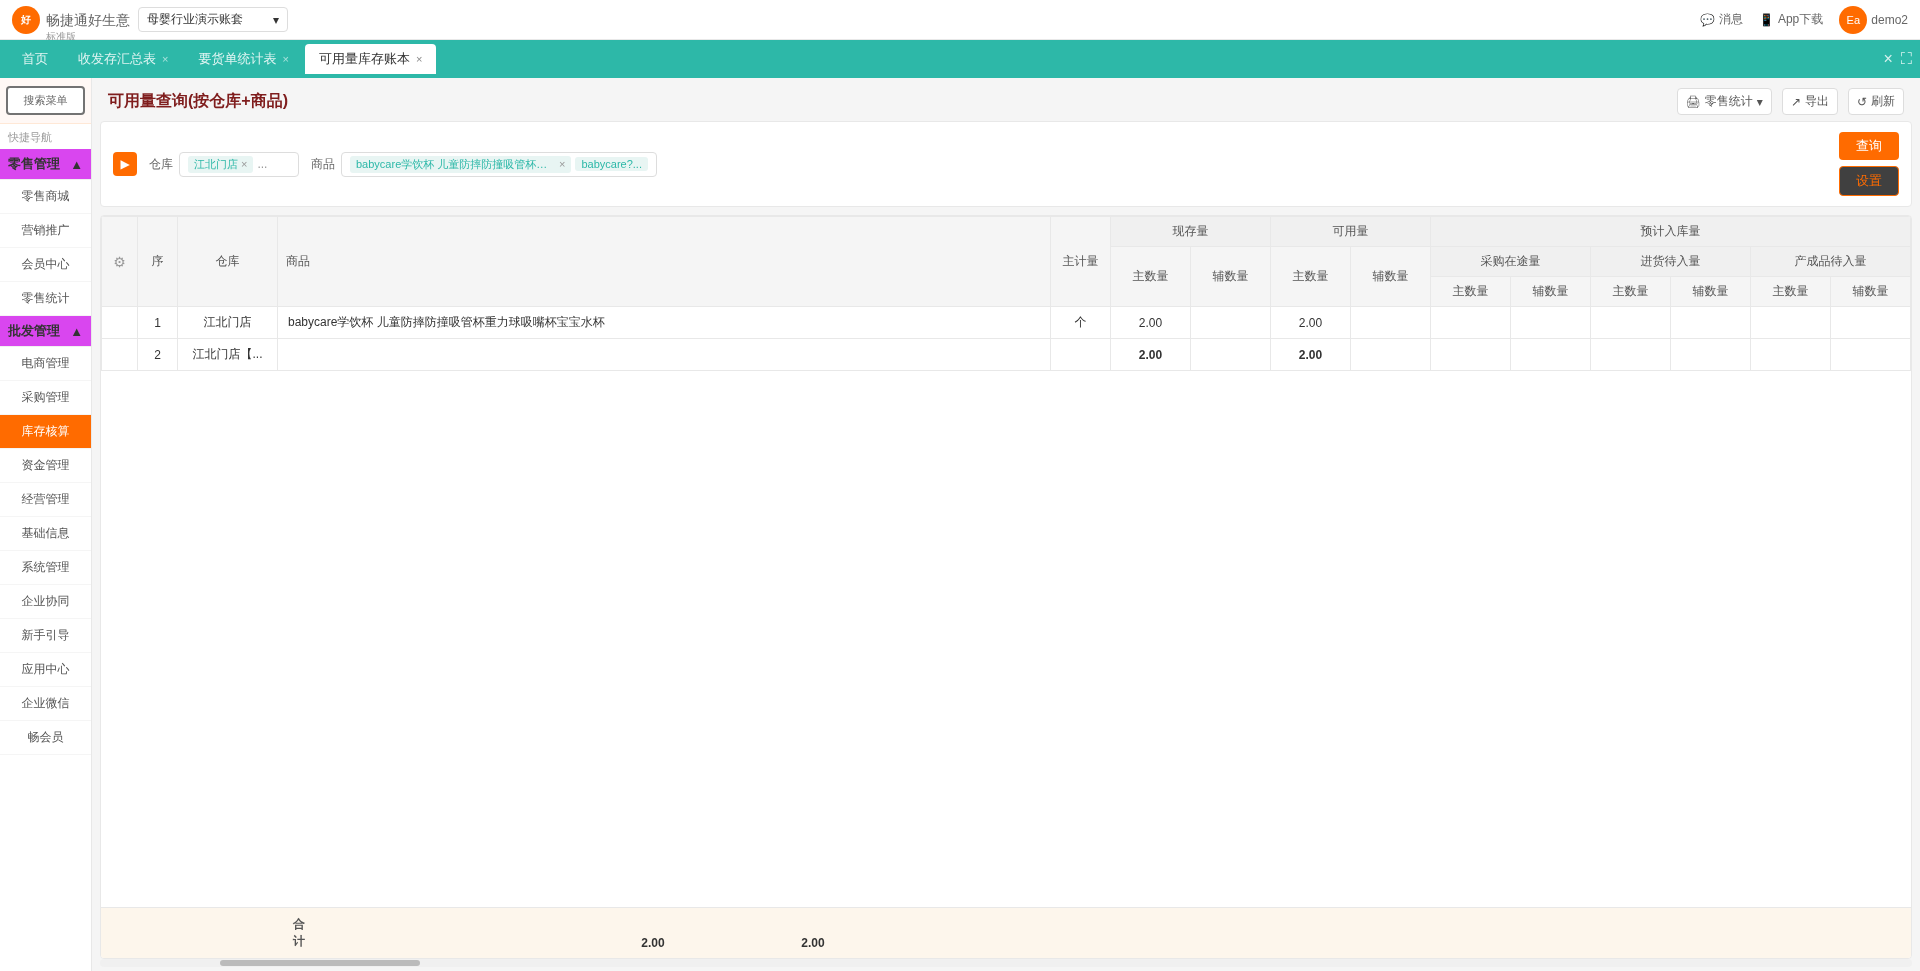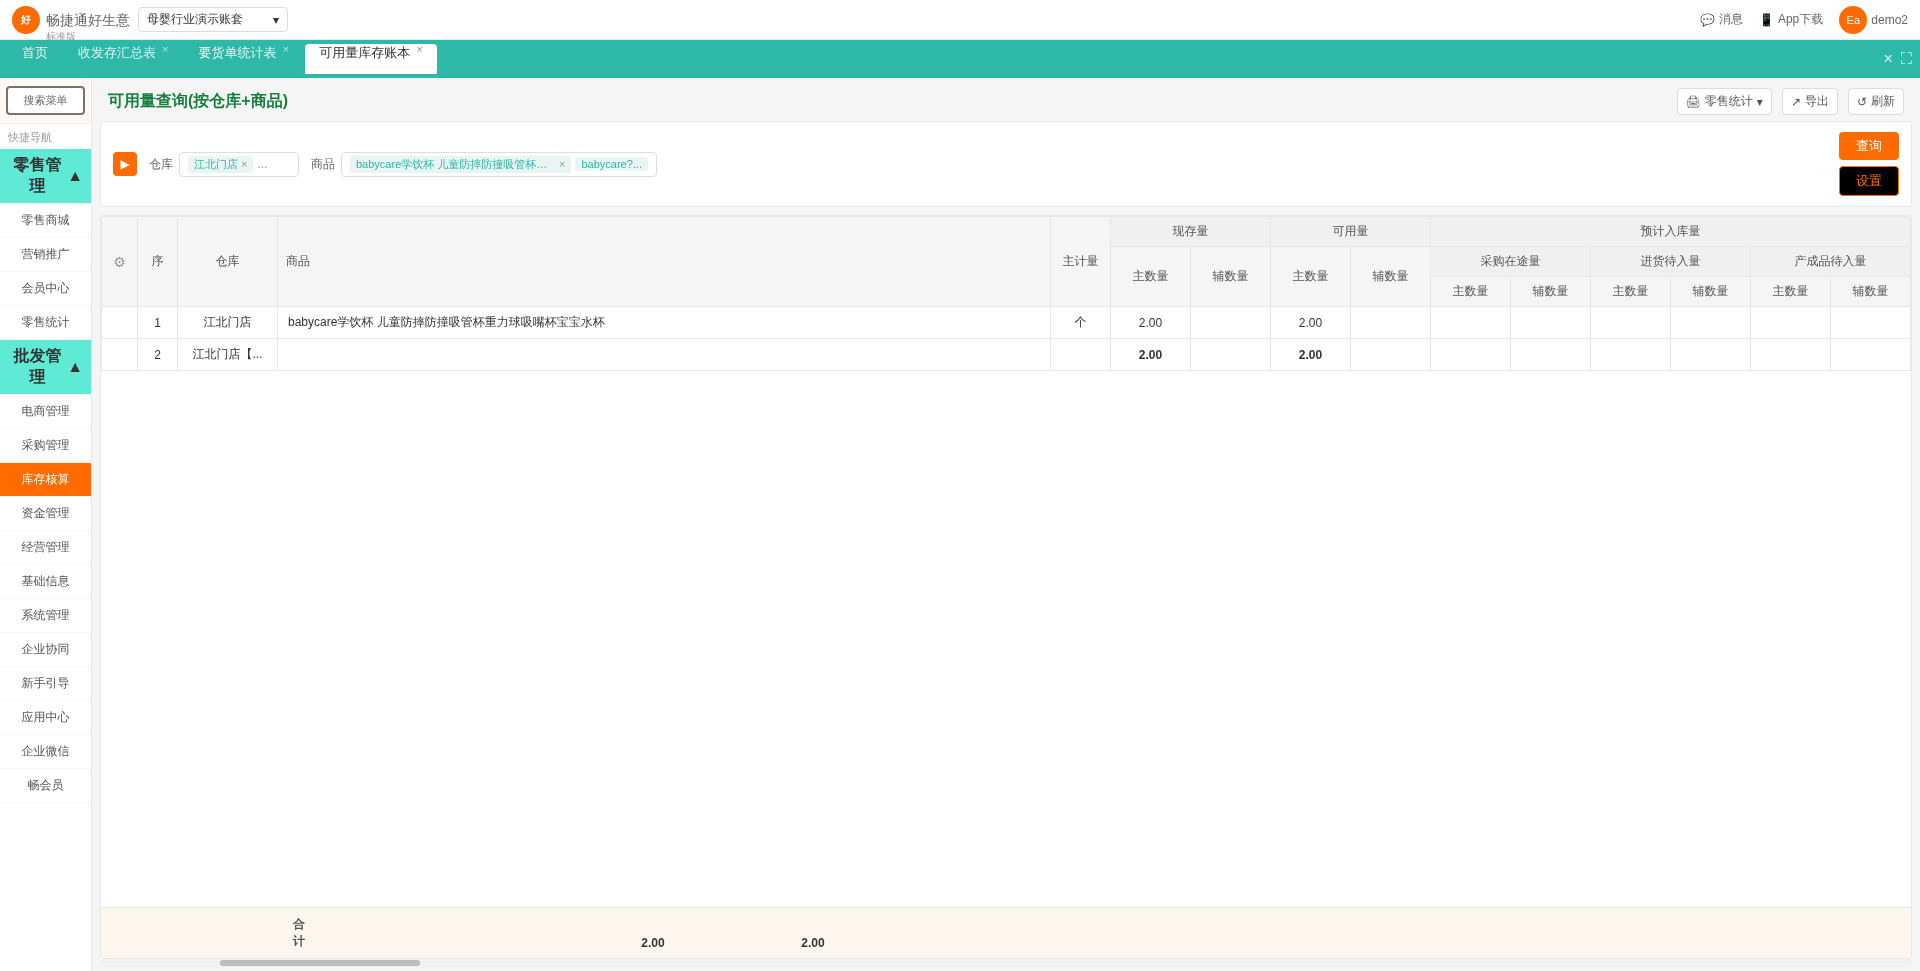--- a/index.html
+++ b/index.html
@@ -93,29 +93,28 @@
       display: flex;
       align-items: center;
       padding: 0 8px;
       flex-shrink: 0;
       gap: 2px;
     }
     .tab {
       height: 30px;
       padding: 0 14px;
       display: flex;
-      align-items: flex-start;
+      align-items: center;
       gap: 6px;
       border-radius: 4px 4px 0 0;
       cursor: pointer;
       font-size: 13px;
       color: rgba(255,255,255,0.85);
       background: transparent;
       white-space: nowrap;
-      font-family: Liberation Mono, monospace;
     }
     .tab.active {
       background: #fff;
       color: #333;
     }
     .tab .close-btn {
       font-size: 11px;
       color: inherit;
       opacity: 0.7;
       cursor: pointer;
@@ -182,28 +181,28 @@
       text-align: center;
       border-bottom: 1px solid #f5f5f5;
       transition: background 0.2s;
     }
     .sidebar-item.active {
       background: #ff6b00;
       color: #fff;
     }
     .sidebar-group-label {
       padding: 6px 8px;
-      font-size: 16px;
+      font-size: 13px;
       color: #333;
       font-weight: bold;
       display: flex;
       align-items: center;
       justify-content: space-between;
       cursor: pointer;
-      background: #5eead4;
+      background: #d946ef;
       border-bottom: 1px solid #f0f0f0;
       text-align: center;
     }
 
     
     .content-area {
       flex: 1;
       display: flex;
       flex-direction: column;
       overflow: hidden;
@@ -214,21 +213,21 @@
     .page-header {
       background: #f5f5f5;
       padding: 10px 16px 6px;
       display: flex;
       align-items: center;
       justify-content: space-between;
     }
     .page-title {
       font-size: 16px;
       font-weight: bold;
-      color: #15803d;
+      color: #7f1d1d;
     }
     .page-header-actions {
       display: flex;
       align-items: center;
       gap: 10px;
     }
     .header-action-btn {
       display: flex;
       align-items: center;
       gap: 4px;
@@ -315,21 +314,21 @@
     .btn-query {
       background: #ff6b00;
       color: #fff;
       border: none;
       border-radius: 4px;
       padding: 5px 16px;
       font-size: 13px;
       cursor: pointer;
     }
     .btn-settings {
-      background: #000000;
+      background: #404040;
       color: #ff6b00;
       border: 1px solid #ff6b00;
       border-radius: 4px;
       padding: 5px 16px;
       font-size: 13px;
       cursor: pointer;
     }
 
     
     .table-container {

